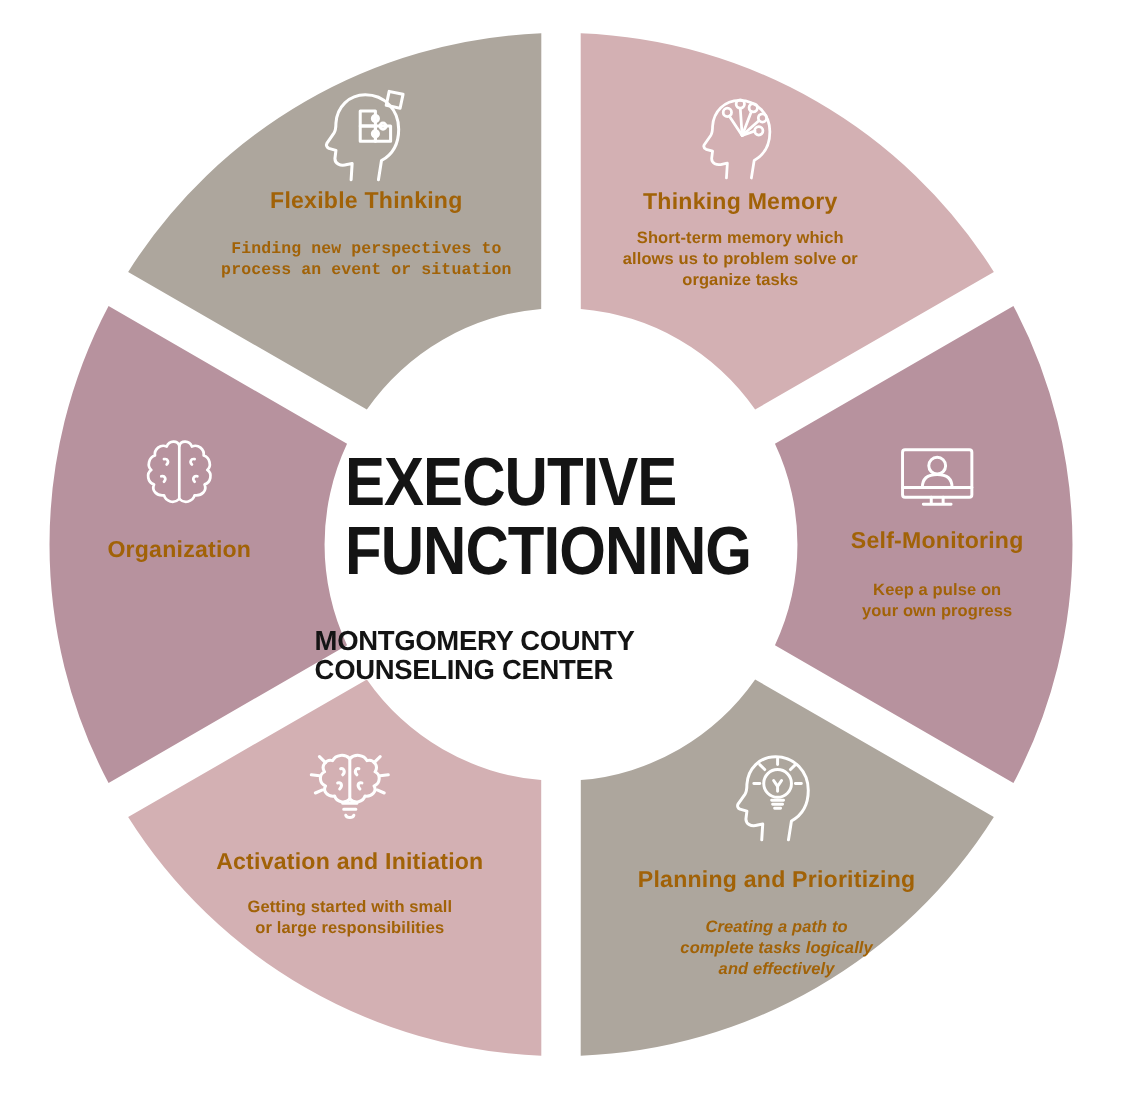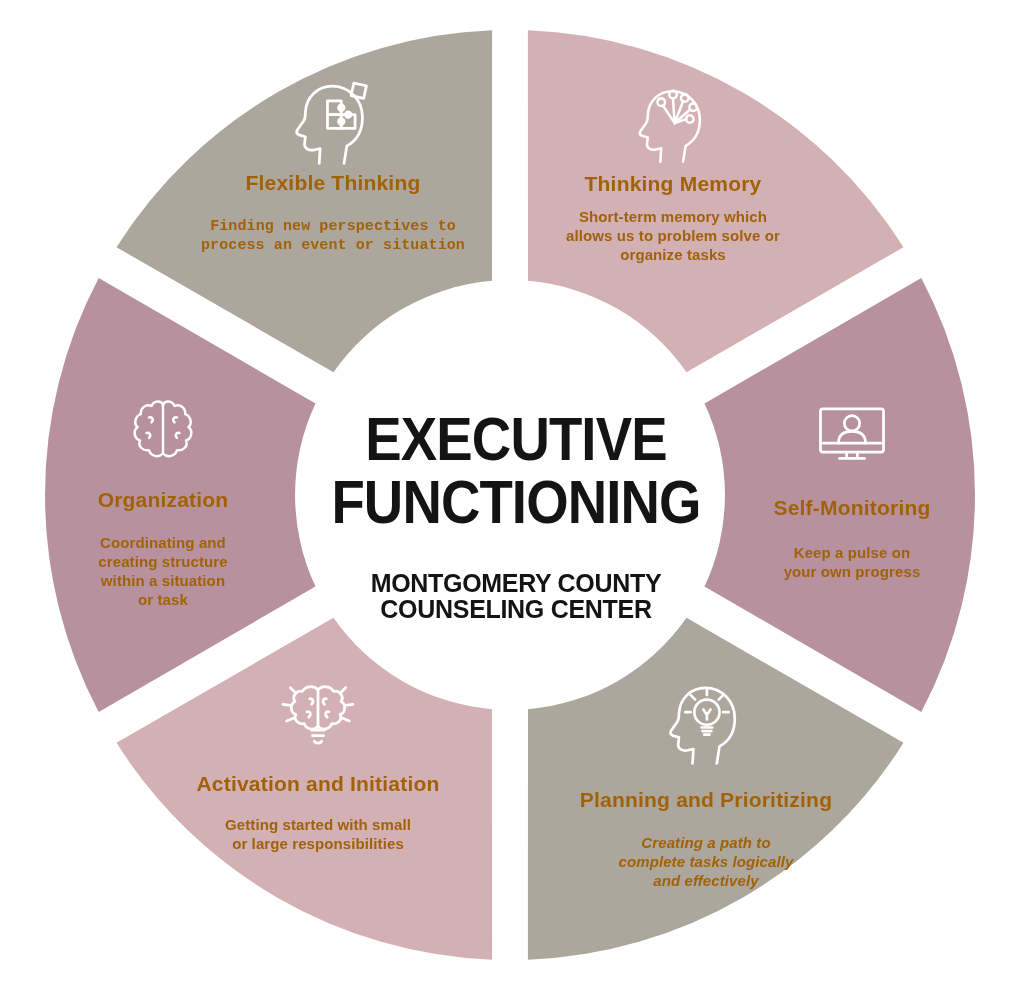--- a/index.html
+++ b/index.html
@@ -34,37 +34,36 @@
     letter-spacing:.1px;
   }
   
   .seg-flexible      {left:168px; top:76px;  width:330px;}
   .seg-flexible   .seg-title{margin-top:3px;}
   .seg-flexible   .seg-desc {margin-top:22px;font-family:Liberation Mono, monospace;}
   .seg-working       {left:503px; top:82px;  width:340px;}
   .seg-working    .seg-title{margin-top:6px;}
   .seg-working    .seg-desc {margin-top:11px;}
   .seg-self          {left:722px; top:390px; width:260px;}
-  .seg-self       .seg-title{margin-top:16px;text-align:center;}
+  .seg-self       .seg-title{margin-top:0px;text-align:center;}
   .seg-self       .seg-desc {margin-top:23px;}
   .seg-planning      {left:546px; top:678px; width:320px;}
   .seg-planning   .seg-title{margin-top:20px;}
   .seg-planning   .seg-desc {margin-top:21px;font-style:italic;}
   .seg-activation    {left:148px; top:674px; width:340px;}
   .seg-activation .seg-title{margin-top:6px;}
   .seg-activation .seg-desc {margin-top:19px;}
   .seg-organization  {left:48px;  top:392px; width:230px;}
   .seg-organization .seg-title{margin-top:14px;}
   .seg-organization .seg-desc {margin-top:21px;}
 
   .center{
     position:absolute;
     left:286px; top:407px;
     width:460px;
-    text-align:center;
     color:#141414;
     z-index:2;
   }
   .center-title{
     margin:0;
     font-size:62px;
     line-height:63px;
     font-weight:bold;
     letter-spacing:-1px;
     white-space:pre-line;
@@ -173,24 +172,20 @@
   </div>
 
   <div class="seg seg-organization">
     <svg class="seg-icon icon-stroke" width="82" height="82" viewBox="0 0 100 100">
       <path d="M50 75 C44 81 35 78 33 71 C25 72 19 66 22 59 C15 57 13 47 19 43 C14 39 16 29 23 27 C22 20 29 14 36 17 C39 10 48 10 50 16"></path>
       <path d="M50 75 C56 81 65 78 67 71 C75 72 81 66 78 59 C85 57 87 47 81 43 C86 39 84 29 77 27 C78 20 71 14 64 17 C61 10 52 10 50 16"></path>
       <path d="M50 16 L50 75"></path>
       <path d="M33 31 C37 30 39 34 36 37 M30 50 C34 49 36 53 33 56 M67 31 C63 30 61 34 64 37 M70 50 C66 49 64 53 67 56"></path>
     </svg>
     <h2 class="seg-title">Organization</h2>
-    <p class="seg-desc">Coordinating and
-creating structure
-within a situation
-or task</p>
   </div>
 
   <div class="center">
     <h1 class="center-title">EXECUTIVE
 FUNCTIONING</h1>
     <div class="center-subtitle">MONTGOMERY COUNTY
 COUNSELING CENTER</div>
   </div>
 
 </div>

